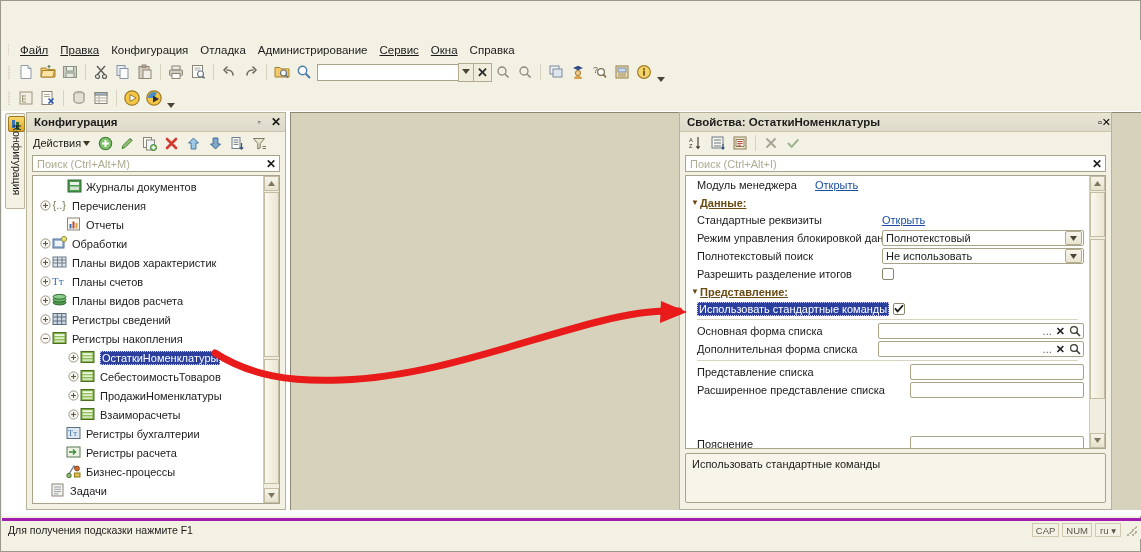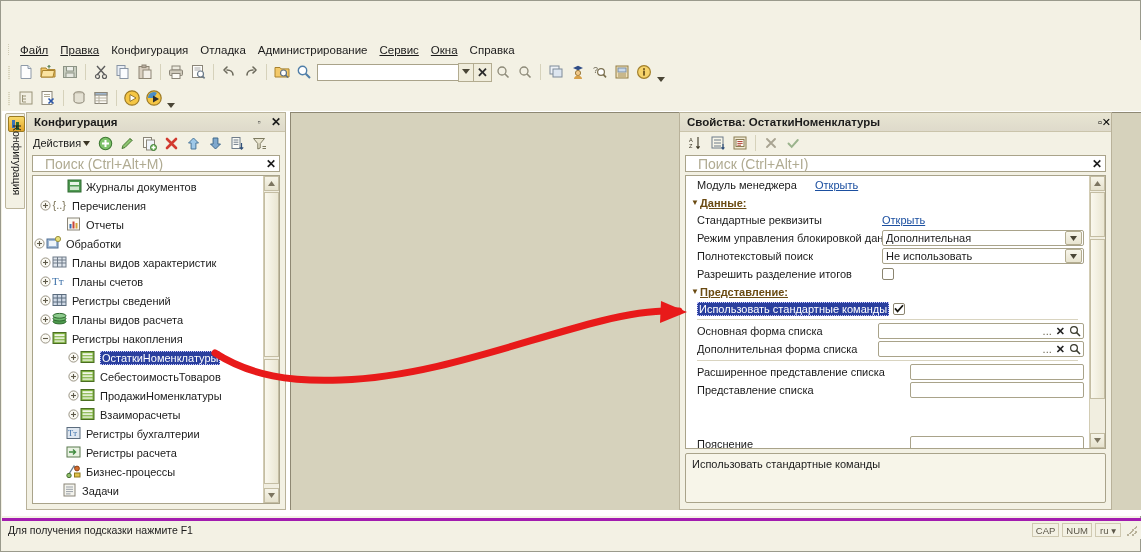--- a/index.html
+++ b/index.html
@@ -125,22 +125,22 @@
   .cfg-head .cls{width:18px;display:flex;align-items:center;justify-content:center;
     font-size:12px;font-weight:bold;color:#1b1b1b;}
   .cfg-tools{height:22px;display:flex;align-items:center;padding-left:6px;}
   .cfg-act{font-size:11px;color:#1b1b1b;white-space:nowrap;}
   .cfg-actdd{width:11px;display:flex;align-items:center;justify-content:center;margin-right:2px;}
   .searchbox{
     margin:1px 5px 2px 5px;height:17px;background:#fff;border:1px solid #a9a38a;
     display:flex;align-items:center;box-sizing:border-box;
   }
   .searchbox input{
-    border:none;outline:none;flex:1;font-family:"Liberation Sans",sans-serif;font-size:14px;
-    color:#1b1b1b;background:transparent;padding:0 12px;min-width:0;
+    border:none;outline:none;flex:1;font-family:"Liberation Sans",sans-serif;font-size:11px;
+    color:#1b1b1b;background:transparent;padding:0 4px;min-width:0;
   }
   .searchbox input::placeholder{color:#b0ab92;}
   .searchbox .sx{width:16px;text-align:center;font-size:12px;font-weight:bold;color:#1b1b1b;}
   .tree{
     position:absolute;left:5px;top:62px;right:5px;bottom:5px;
     background:#fff;border:1px solid #a9a38a;overflow:hidden;box-sizing:border-box;
   }
   .tree-inner{position:absolute;left:0;top:1px;right:17px;bottom:0;overflow:hidden;}
   .trow{height:19px;display:flex;align-items:center;white-space:nowrap;}
   .texp{width:13px;height:13px;flex:0 0 auto;display:flex;align-items:center;justify-content:center;}
@@ -565,21 +565,21 @@
             <div class="trow" style="padding-left: 20px;">
               <div class="texp"></div>
               <div class="ticon"><svg width="15" height="14" viewBox="0 0 15 14">
                   <rect x="1.5" y="1" width="12" height="12" fill="#fbfaf3" stroke="#8a8578"></rect>
                   <rect x="3.5" y="7" width="2" height="4.5" fill="#3a6fb0"></rect>
                   <rect x="6.5" y="4.5" width="2" height="7" fill="#c7443a"></rect>
                   <rect x="9.5" y="6" width="2" height="5.5" fill="#d8a33a"></rect>
                 </svg></div>
               <span class="tlabel">Отчеты</span>
             </div>
-            <div class="trow" style="">
+            <div class="trow" style="padding-left: 6px;">
               <div class="texp">
                 <svg width="11" height="11" viewBox="0 0 11 11">
                   <circle cx="5.5" cy="5.5" r="4.6" fill="#fbfaf4" stroke="#9a9484"></circle>
                   <line x1="3" y1="5.5" x2="8" y2="5.5" stroke="#5f5a4a" stroke-width="1.1"></line>
                   <line x1="5.5" y1="3" x2="5.5" y2="8" stroke="#5f5a4a" stroke-width="1.1"></line>
                 </svg>
               </div>
               <div class="ticon"><svg width="15" height="14" viewBox="0 0 15 14">
                   <rect x="1" y="3" width="11" height="9" fill="#9fb8d4" stroke="#4f6e93"></rect>
                   <rect x="3" y="5" width="7" height="5" fill="#eef4fa"></rect>
@@ -619,48 +619,48 @@
             </div>
             <div class="trow" style="padding-left: 6px;">
               <div class="texp">
                 <svg width="11" height="11" viewBox="0 0 11 11">
                   <circle cx="5.5" cy="5.5" r="4.6" fill="#fbfaf4" stroke="#9a9484"></circle>
                   <line x1="3" y1="5.5" x2="8" y2="5.5" stroke="#5f5a4a" stroke-width="1.1"></line>
                   <line x1="5.5" y1="3" x2="5.5" y2="8" stroke="#5f5a4a" stroke-width="1.1"></line>
                 </svg>
               </div>
               <div class="ticon"><svg width="15" height="14" viewBox="0 0 15 14">
+                  <ellipse cx="7.5" cy="9.5" rx="6.5" ry="2.4" fill="#4e9a4e" stroke="#2f6b2f"></ellipse>
+                  <ellipse cx="7.5" cy="6.6" rx="6.5" ry="2.4" fill="#6fb96f" stroke="#2f6b2f"></ellipse>
+                  <ellipse cx="7.5" cy="3.8" rx="6.5" ry="2.4" fill="#8ecb8e" stroke="#2f6b2f"></ellipse>
+                </svg></div>
+              <span class="tlabel">Планы видов расчета</span>
+            </div>
+            <div class="trow" style="padding-left: 6px;">
+              <div class="texp">
+                <svg width="11" height="11" viewBox="0 0 11 11">
+                  <circle cx="5.5" cy="5.5" r="4.6" fill="#fbfaf4" stroke="#9a9484"></circle>
+                  <line x1="3" y1="5.5" x2="8" y2="5.5" stroke="#5f5a4a" stroke-width="1.1"></line>
+                  <line x1="5.5" y1="3" x2="5.5" y2="8" stroke="#5f5a4a" stroke-width="1.1"></line>
+                </svg>
+              </div>
+              <div class="ticon"><svg width="15" height="14" viewBox="0 0 15 14">
                   <rect x="1" y="1.5" width="13" height="11" fill="#cfd9e6" stroke="#5b6c7e"></rect>
                   <line x1="1" y1="5" x2="14" y2="5" stroke="#5b6c7e"></line>
                   <line x1="1" y1="9" x2="14" y2="9" stroke="#5b6c7e"></line>
                   <line x1="5.3" y1="1.5" x2="5.3" y2="12.5" stroke="#5b6c7e"></line>
                   <line x1="9.7" y1="1.5" x2="9.7" y2="12.5" stroke="#5b6c7e"></line>
                 </svg></div>
               <span class="tlabel">Регистры сведений</span>
             </div>
             <div class="trow" style="padding-left: 6px;">
               <div class="texp">
                 <svg width="11" height="11" viewBox="0 0 11 11">
                   <circle cx="5.5" cy="5.5" r="4.6" fill="#fbfaf4" stroke="#9a9484"></circle>
                   <line x1="3" y1="5.5" x2="8" y2="5.5" stroke="#5f5a4a" stroke-width="1.1"></line>
-                  <line x1="5.5" y1="3" x2="5.5" y2="8" stroke="#5f5a4a" stroke-width="1.1"></line>
-                </svg>
-              </div>
-              <div class="ticon"><svg width="15" height="14" viewBox="0 0 15 14">
-                  <ellipse cx="7.5" cy="9.5" rx="6.5" ry="2.4" fill="#4e9a4e" stroke="#2f6b2f"></ellipse>
-                  <ellipse cx="7.5" cy="6.6" rx="6.5" ry="2.4" fill="#6fb96f" stroke="#2f6b2f"></ellipse>
-                  <ellipse cx="7.5" cy="3.8" rx="6.5" ry="2.4" fill="#8ecb8e" stroke="#2f6b2f"></ellipse>
-                </svg></div>
-              <span class="tlabel">Планы видов расчета</span>
-            </div>
-            <div class="trow" style="padding-left: 6px;">
-              <div class="texp">
-                <svg width="11" height="11" viewBox="0 0 11 11">
-                  <circle cx="5.5" cy="5.5" r="4.6" fill="#fbfaf4" stroke="#9a9484"></circle>
-                  <line x1="3" y1="5.5" x2="8" y2="5.5" stroke="#5f5a4a" stroke-width="1.1"></line>
                 </svg>
               </div>
               <div class="ticon"><svg width="15" height="14" viewBox="0 0 15 14">
                   <rect x="1" y="1.5" width="13" height="11" fill="#7db03e" stroke="#4b6e22"></rect>
                   <rect x="2.5" y="3.2" width="10" height="2" fill="#f2f7e6"></rect>
                   <rect x="2.5" y="6.2" width="10" height="2" fill="#e2eed0"></rect>
                   <rect x="2.5" y="9.2" width="10" height="2" fill="#d3e4bb"></rect>
                 </svg></div>
               <span class="tlabel">Регистры накопления</span>
             </div>
@@ -747,21 +747,21 @@
             <div class="trow" style="padding-left: 20px;">
               <div class="texp"></div>
               <div class="ticon"><svg width="15" height="14" viewBox="0 0 15 14">
                   <path d="M2 11.5L8 2l2 3.5" stroke="#6b7f8e" stroke-width="1.4" fill="none"></path>
                   <circle cx="3" cy="11.5" r="2.2" fill="#8fc06a" stroke="#4a7030"></circle>
                   <circle cx="11" cy="4.5" r="2.4" fill="#d36b2e" stroke="#8c4218"></circle>
                   <rect x="8.5" y="9" width="5.5" height="4" fill="#e0c24a" stroke="#8e7820"></rect>
                 </svg></div>
               <span class="tlabel">Бизнес-процессы</span>
             </div>
-            <div class="trow" style="padding-left: 16px;">
+            <div class="trow" style="padding-left: 4px;">
               <div class="texp"></div>
               <div class="ticon"><svg width="15" height="14" viewBox="0 0 15 14">
                   <rect x="2" y="1" width="11" height="12" fill="#f4f4ee" stroke="#8a8578"></rect>
                   <line x1="4" y1="4" x2="11" y2="4" stroke="#9aa0a8"></line>
                   <line x1="4" y1="6.3" x2="11" y2="6.3" stroke="#9aa0a8"></line>
                   <line x1="4" y1="8.6" x2="11" y2="8.6" stroke="#9aa0a8"></line>
                   <line x1="4" y1="10.9" x2="8.5" y2="10.9" stroke="#9aa0a8"></line>
                 </svg></div>
               <span class="tlabel">Задачи</span>
             </div>
@@ -852,21 +852,21 @@
               <span class="gtri">▼</span>
               <span class="gtitle">Данные:</span>
             </div>
             <div class="prow">
               <span class="plabel" style="width: 185px; flex: 0 0 auto;">Стандартные реквизиты</span>
               <span class="link">Открыть</span>
             </div>
             <div class="prow">
               <span class="plabel plabel-w">Режим управления блокировкой данных</span>
               <div class="inp" style="flex: 1 1 0%; margin-right: 4px;">
-                <span>Дополнительная</span>
+                <span>Полнотекстовый</span>
                 <div class="ddbtn">
                   <svg width="7" height="5" viewBox="0 0 7 5">
                     <path d="M0 0h7L3.5 5z" fill="#4a4636"></path>
                   </svg>
                 </div>
               </div>
             </div>
             <div class="prow">
               <span class="plabel plabel-w">Полнотекстовый поиск</span>
               <div class="inp" style="flex: 1 1 0%; margin-right: 4px;">
@@ -918,25 +918,25 @@
                   <span style="font-size:11px;font-weight:bold;color:#222;padding:0 2px">✕</span>
                   <svg width="12" height="12" viewBox="0 0 12 12" style="margin:0 2px">
                     <circle cx="5" cy="5" r="3.4" fill="none" stroke="#3b3b2e" stroke-width="1.2"></circle>
                     <line x1="7.4" y1="7.4" x2="11" y2="11" stroke="#3b3b2e" stroke-width="1.5"></line>
                   </svg>
                 </div>
               </div>
             </div>
             <div class="hr"></div>
             <div class="prow">
+              <span class="plabel" style="width: 213px; flex: 0 0 auto;">Представление списка</span>
+              <div class="inp" style="flex: 1 1 0%; margin-right: 4px;"></div>
+            </div>
+            <div class="prow">
               <span class="plabel" style="width: 213px; flex: 0 0 auto;">Расширенное представление списка</span>
-              <div class="inp" style="flex: 1 1 0%; margin-right: 4px;"></div>
-            </div>
-            <div class="prow">
-              <span class="plabel" style="width: 213px; flex: 0 0 auto;">Представление списка</span>
               <div class="inp" style="flex: 1 1 0%; margin-right: 4px;"></div>
             </div>
             <div class="prow" style="align-items: flex-start; height: 58px; margin-top: 37px;">
               <span class="plabel" style="width: 213px; flex: 0 0 auto; margin-top: 2px;">Пояснение</span>
               <div class="inp" style="flex: 1 1 0%; margin-right: 4px; height: 56px;"></div>
             </div>
           </div>
         <div class="vscroll">
           <div class="vs-up">
             <svg width="7" height="5" viewBox="0 0 7 5">

